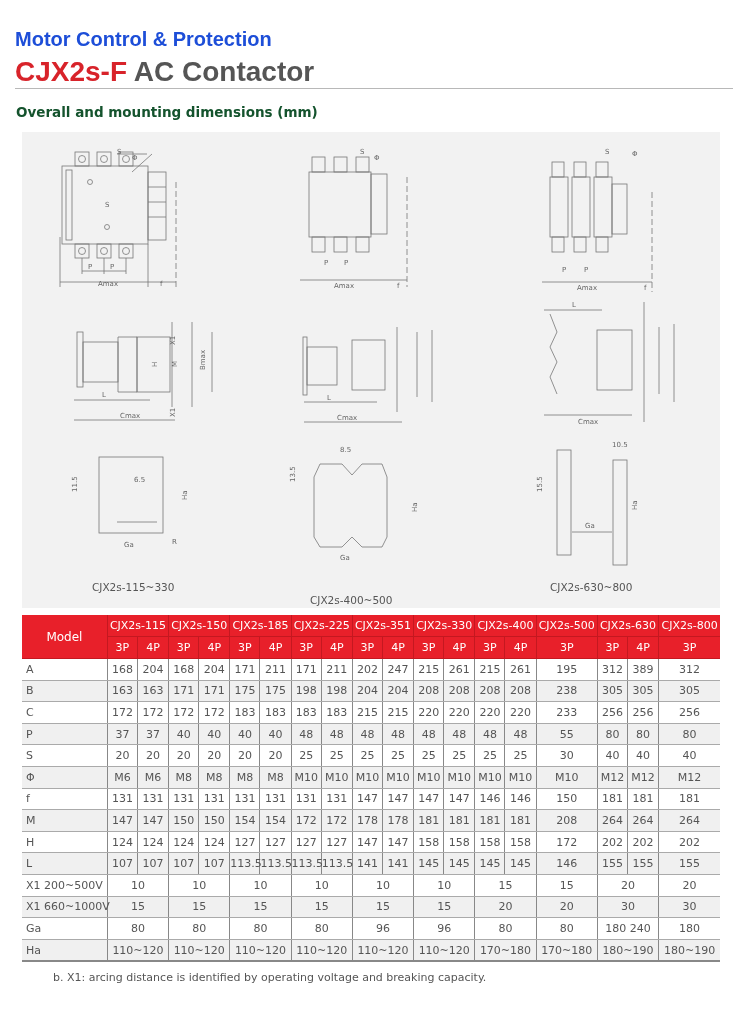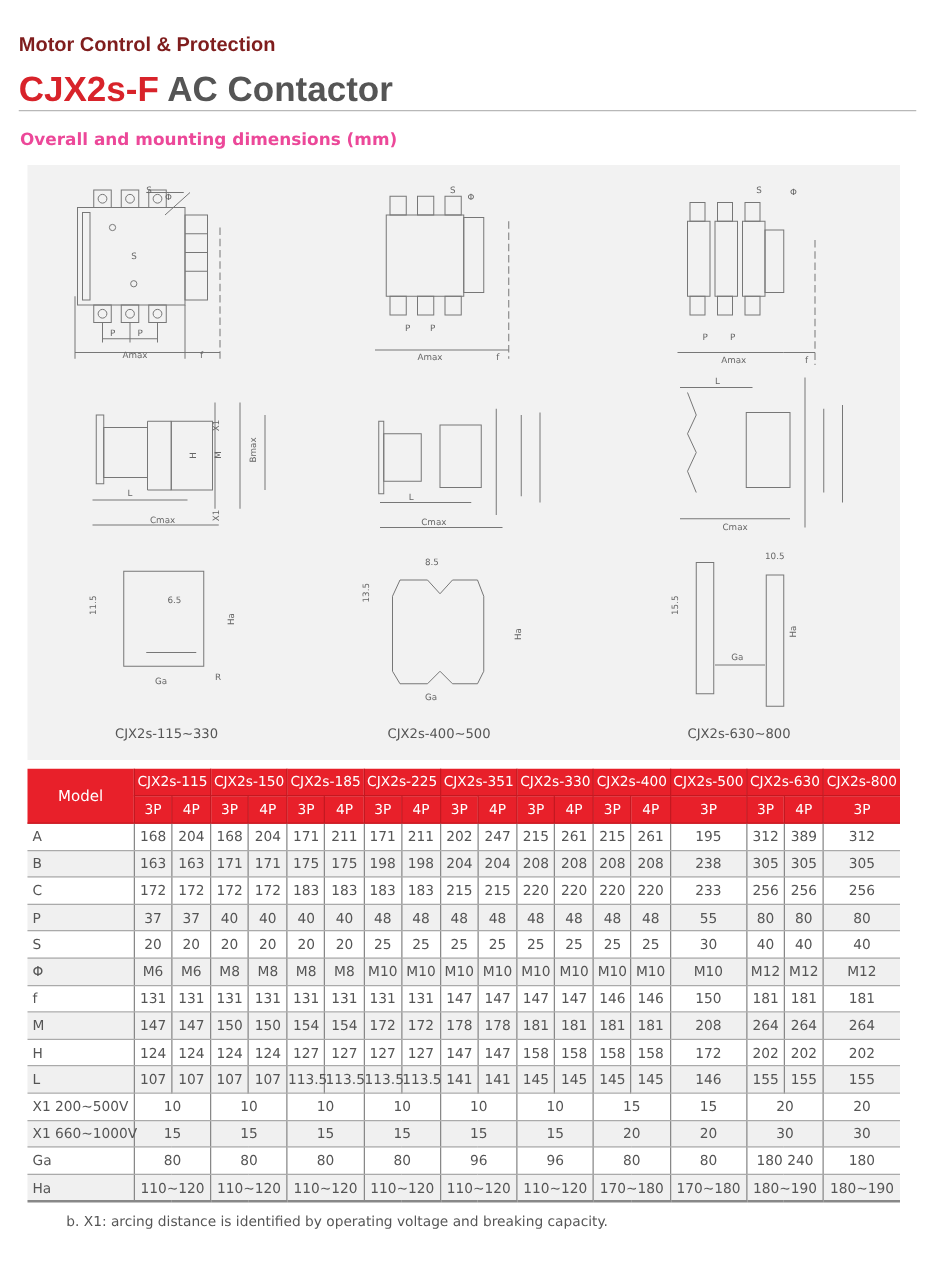--- a/index.html
+++ b/index.html
@@ -1,21 +1,21 @@
 <!DOCTYPE html>
 <html><head>
 <meta charset="utf-8">
 <style>
   html, body { margin: 0; padding: 0; background: #ffffff; }
   body { width: 748px; height: 1027px; position: relative; font-family: "DejaVu Sans", sans-serif; color: #444; overflow: hidden; }
-  .cat { position: absolute; left: 15px; top: 28px; font-family: "Liberation Sans", sans-serif; font-weight: bold; font-size: 16px; color: #7f1d1d; }
+  .cat { position: absolute; left: 15px; top: 28px; font-family: "Liberation Sans", sans-serif; font-weight: bold; font-size: 20px; color: #1d4ed8; }
   .title { position: absolute; left: 15px; top: 56px; font-family: "Liberation Sans", sans-serif; font-weight: bold; font-size: 28px; color: #555; }
   .title .red { color: #d8232a; }
   .rule { position: absolute; left: 15px; top: 88px; width: 718px; height: 1px; background: #b8b8b8; }
-  .section { position: absolute; left: 16px; top: 104px; font-family: "DejaVu Sans", sans-serif; font-weight: bold; font-size: 13.5px; color: #ec4899; }
+  .section { position: absolute; left: 16px; top: 104px; font-family: "DejaVu Sans", sans-serif; font-weight: bold; font-size: 13.5px; color: #14532d; }
   .drawing { position: absolute; left: 22px; top: 132px; width: 698px; height: 476px; background: #f2f2f2; }
   .drawing svg { position: absolute; left: 0; top: 0; }
   .caption { position: absolute; font-size: 10.5px; color: #555; font-family: "DejaVu Sans", sans-serif; }
   table.spec { position: absolute; left: 22px; top: 615px; width: 698px; border-collapse: collapse; font-family: "DejaVu Sans", sans-serif; font-size: 11px; table-layout: fixed; }
   table.spec th { background: #e8202a; color: #fff; font-weight: normal; height: 21px; padding: 0; border-right: 1px solid #c41820; border-bottom: 1px solid #c41820; text-align: center; white-space: nowrap; }
   table.spec th.model { font-size: 12px; border-right: 1px solid #c41820; }
   table.spec td { height: 20.6px; padding: 0; text-align: center; color: #555; border-right: 1px solid #888; border-bottom: 1px solid #aaa; white-space: nowrap; }
   table.spec td.lbl { text-align: left; padding-left: 4px; border-right: 1px solid #888; }
   table.spec tr.alt td { background: #f0f0f0; }
   table.spec tr:last-child td { border-bottom: 2px solid #888; }
@@ -201,21 +201,21 @@
       <line x1="550" y1="400" x2="590" y2="400"></line>
       <g fill="#666" stroke="none">
         <text x="520" y="360" transform="rotate(-90 520 360)">15.5</text>
         <text x="590" y="315">10.5</text>
         <text x="615" y="378" transform="rotate(-90 615 378)">Ha</text>
         <text x="563" y="396">Ga</text>
       </g>
     </g>
   </svg>
   <div class="caption" style="left:70px; top:449px;">CJX2s-115~330</div>
-  <div class="caption" style="left:288px; top:449px;">CJX2s-400~500</div>
+  <div class="caption" style="left:288px; top:462px;">CJX2s-400~500</div>
   <div class="caption" style="left:528px; top:449px;">CJX2s-630~800</div>
 </div>
 
 <table class="spec">
   <colgroup>
     <col style="width:85px">
     <col style="width:30px">
       <col style="width:31px">
     <col style="width:30px">
       <col style="width:31px">

